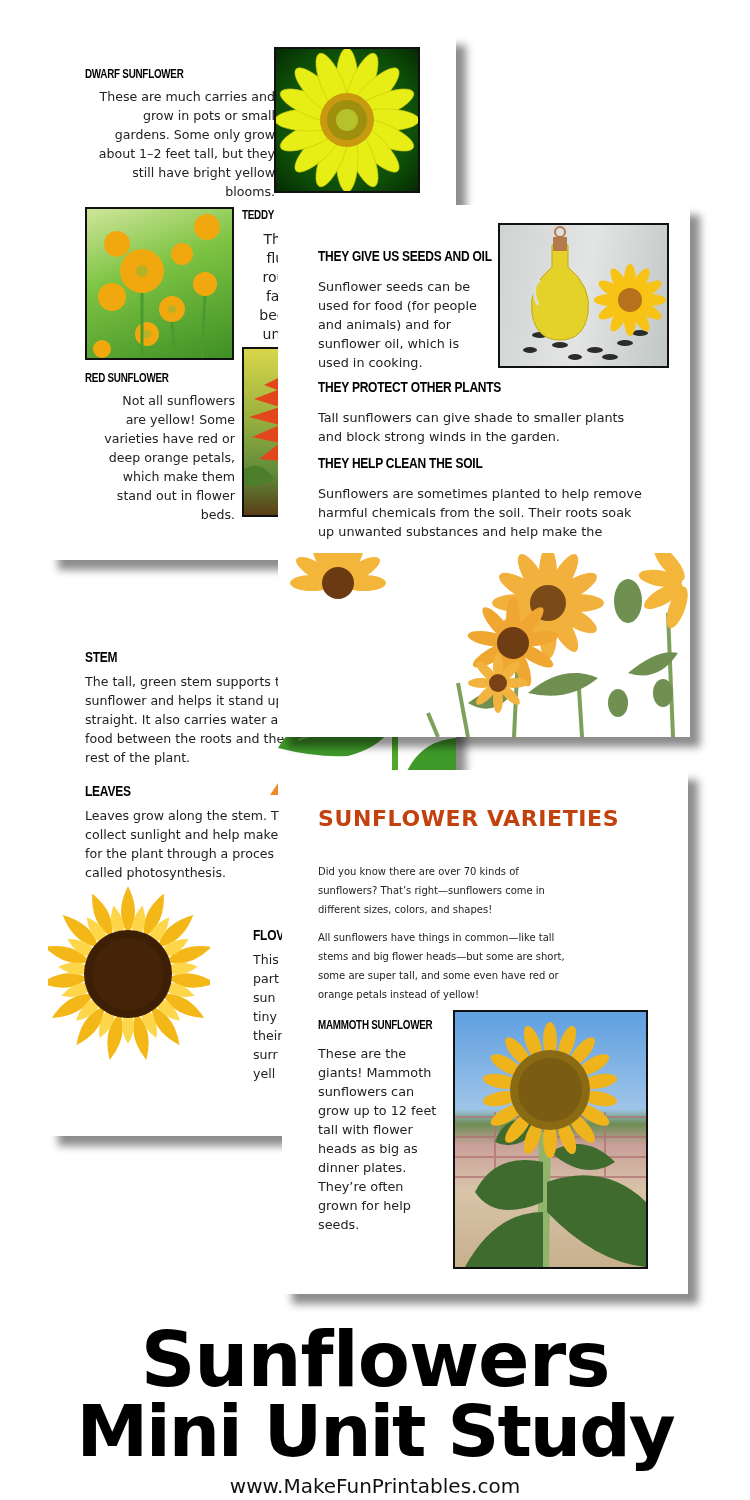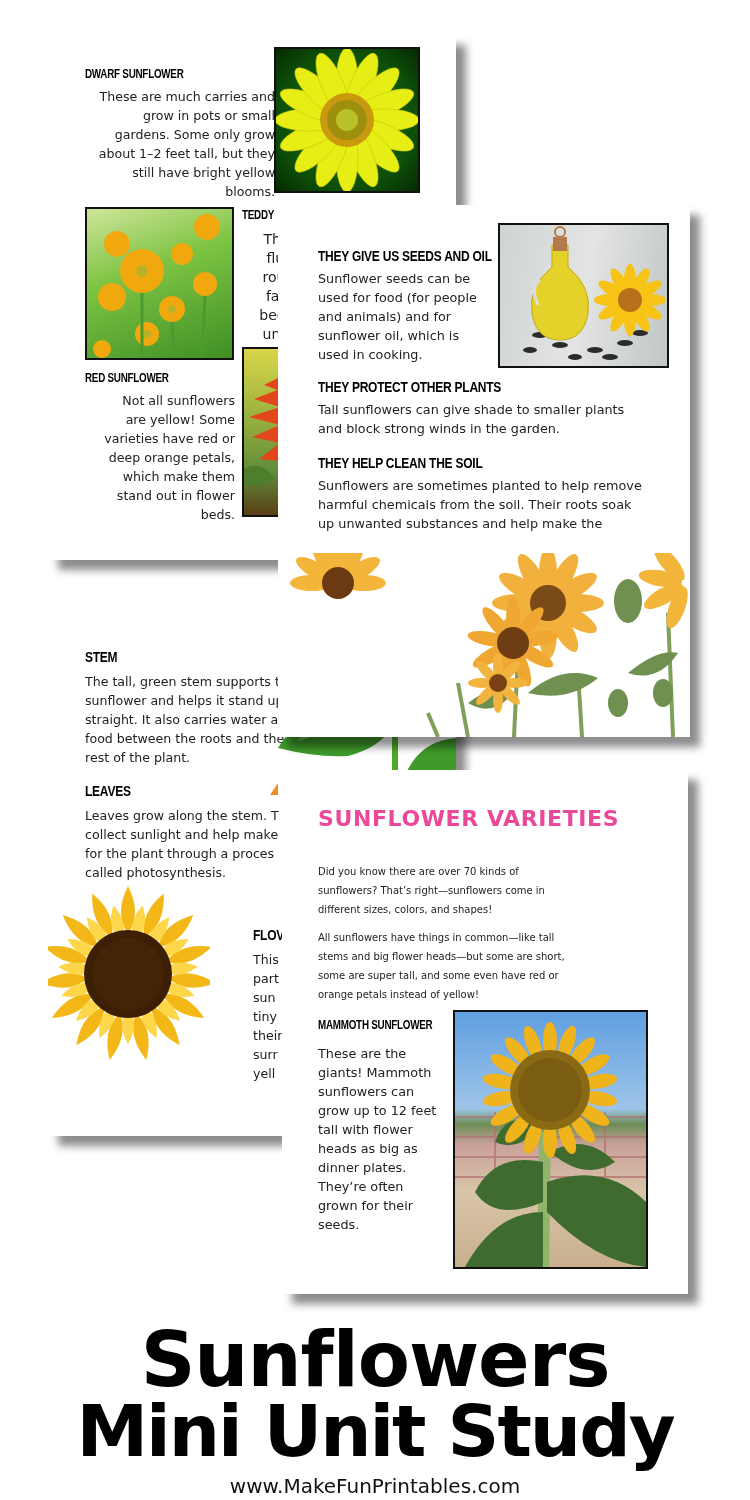--- a/index.html
+++ b/index.html
@@ -27,30 +27,30 @@
   #p1 .dwarf-h { position: absolute; left: 37px; top: 32px; font-size: 12px; transform: scaleX(0.82); }
   #p1 .dwarf-t { position: absolute; left: 37px; top: 52px; width: 190px; font-size: 12.6px; line-height: 19px; }
   #p1 .teddy-h { position: absolute; left: 194px; top: 173px; font-size: 12px; transform: scaleX(0.82); }
   #p1 .teddy-t { position: absolute; left: 194px; top: 195px; width: 60px; font-size: 14px; line-height: 19px; overflow: hidden; white-space: nowrap; }
   #p1 .red-h { position: absolute; left: 37px; top: 336px; font-size: 12px; transform: scaleX(0.82); }
   #p1 .red-t { position: absolute; left: 37px; top: 356px; width: 150px; font-size: 12.6px; line-height: 19px; }
 
   
   #p2 { left: 278px; top: 205px; width: 412px; height: 532px; }
   #p2 .sec-h { position: absolute; left: 40px; font-size: 15px; transform: scaleX(0.8); }
-  #p2 .sec-t { position: absolute; left: 40px; font-size: 12.8px; line-height: 19px; }
+  #p2 .sec-t { position: absolute; left: 40px; font-size: 12.8px; line-height: 19px; margin-top: 8px; }
 
   
   #p3 { left: 48px; top: 600px; width: 408px; height: 536px; }
   #p3 .sec-h { position: absolute; left: 37px; font-size: 15px; transform: scaleX(0.8); }
   #p3 .sec-t { position: absolute; left: 37px; font-size: 12.6px; line-height: 19px; white-space: nowrap; }
 
   
   #p4 { left: 282px; top: 770px; width: 406px; height: 524px; }
-  #p4 .title { position: absolute; left: 36px; top: 36px; font-family: "DejaVu Sans", sans-serif; font-weight: bold; font-size: 22px; letter-spacing: 0.6px; color: #ec4899; }
+  #p4 .title { position: absolute; left: 36px; top: 36px; font-family: "DejaVu Sans", sans-serif; font-weight: bold; font-size: 22px; letter-spacing: 0.6px; color: #c2410c; }
   #p4 .para { position: absolute; left: 36px; width: 340px; font-size: 10px; line-height: 19px; margin-top: 22px; }
   #p4 .mam-h { position: absolute; left: 36px; top: 248px; font-size: 12px; transform: scaleX(0.82); }
   #p4 .mam-t { position: absolute; left: 36px; top: 274px; width: 130px; font-size: 12.8px; line-height: 19px; }
 
   .big-title {
     position: absolute; left: 0; width: 750px; text-align: center;
     font-family: "DejaVu Sans", sans-serif; font-weight: bold; color: #000;
     line-height: 1;
   }
   .url { position: absolute; left: 0; width: 750px; text-align: center; top: 1474px; font-family: "DejaVu Sans", sans-serif; font-size: 20px; color: #111; }
@@ -399,21 +399,21 @@
   <div class="h-cond mam-h">MAMMOTH SUNFLOWER</div>
   <div class="body-txt mam-t">
     <div>These are the</div>
     <div>giants! Mammoth</div>
     <div>sunflowers can</div>
     <div>grow up to 12 feet</div>
     <div>tall with flower</div>
     <div>heads as big as</div>
     <div>dinner plates.</div>
     <div>They’re often</div>
-    <div>grown for their</div>
+    <div>grown for help</div>
     <div>seeds.</div>
   </div>
 
   <div class="photo" style="left:171px;top:240px;width:195px;height:259px;background:linear-gradient(180deg,#5f9fe0 0%,#9ec4e8 38%,#6d8d55 44%,#c9a09a 52%,#d8c4a8 70%,#c8b08e 100%);">
     <svg width="191" height="255" viewBox="0 0 191 255">
       <g stroke="#b07070" stroke-width="2" fill="none" opacity="0.7">
         <path d="M0 105 L191 105"></path>
           <path d="M0 125 L191 125"></path>
           <path d="M0 145 L191 145"></path>
           <path d="M0 165 L191 165"></path>

